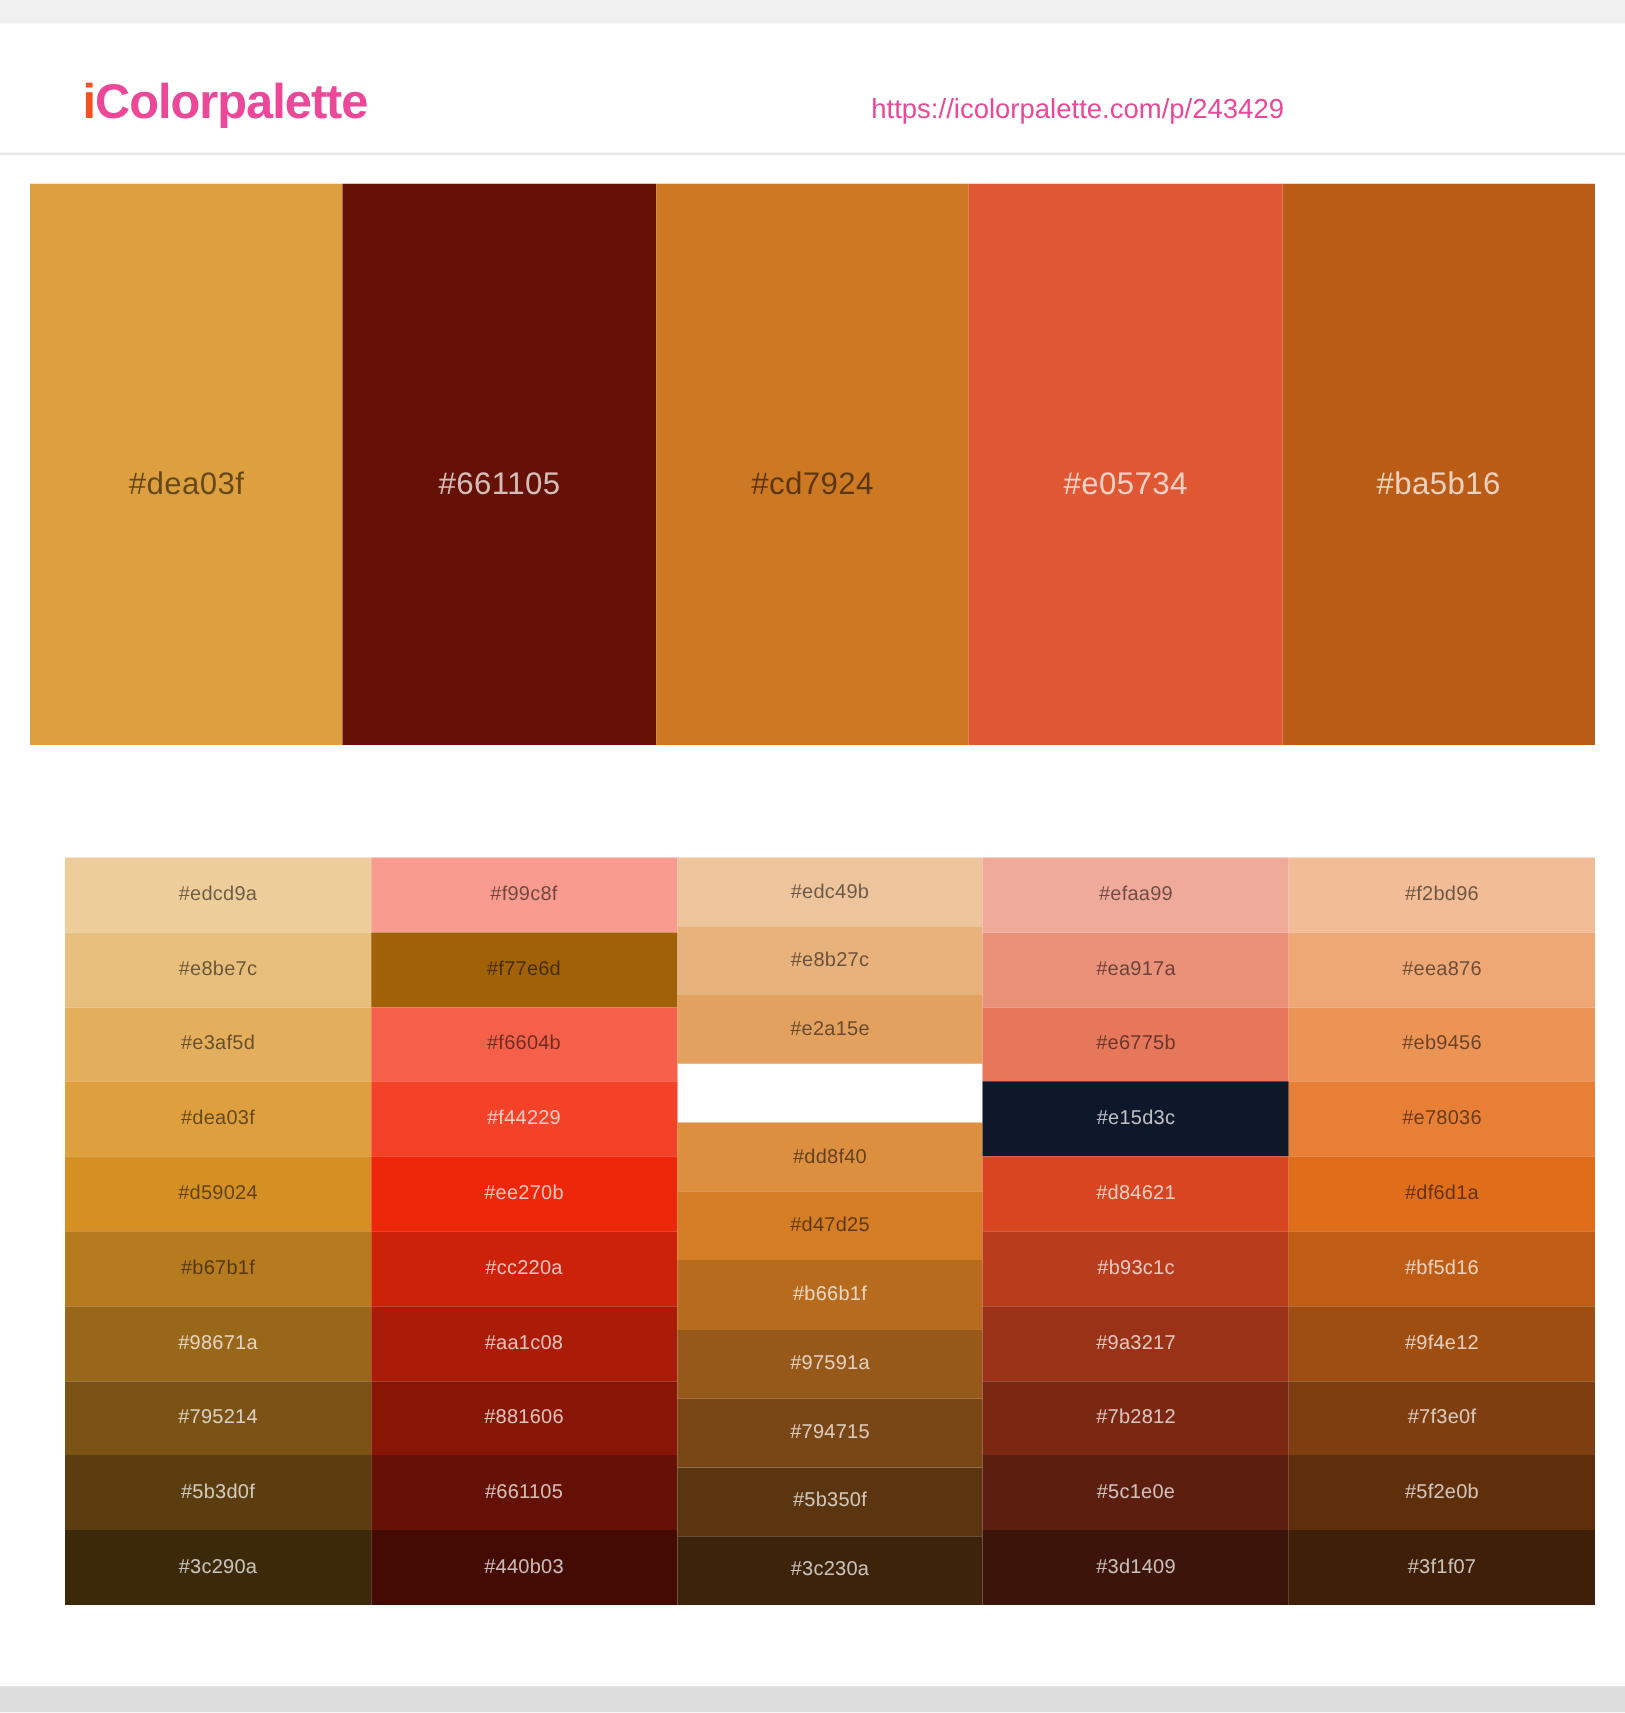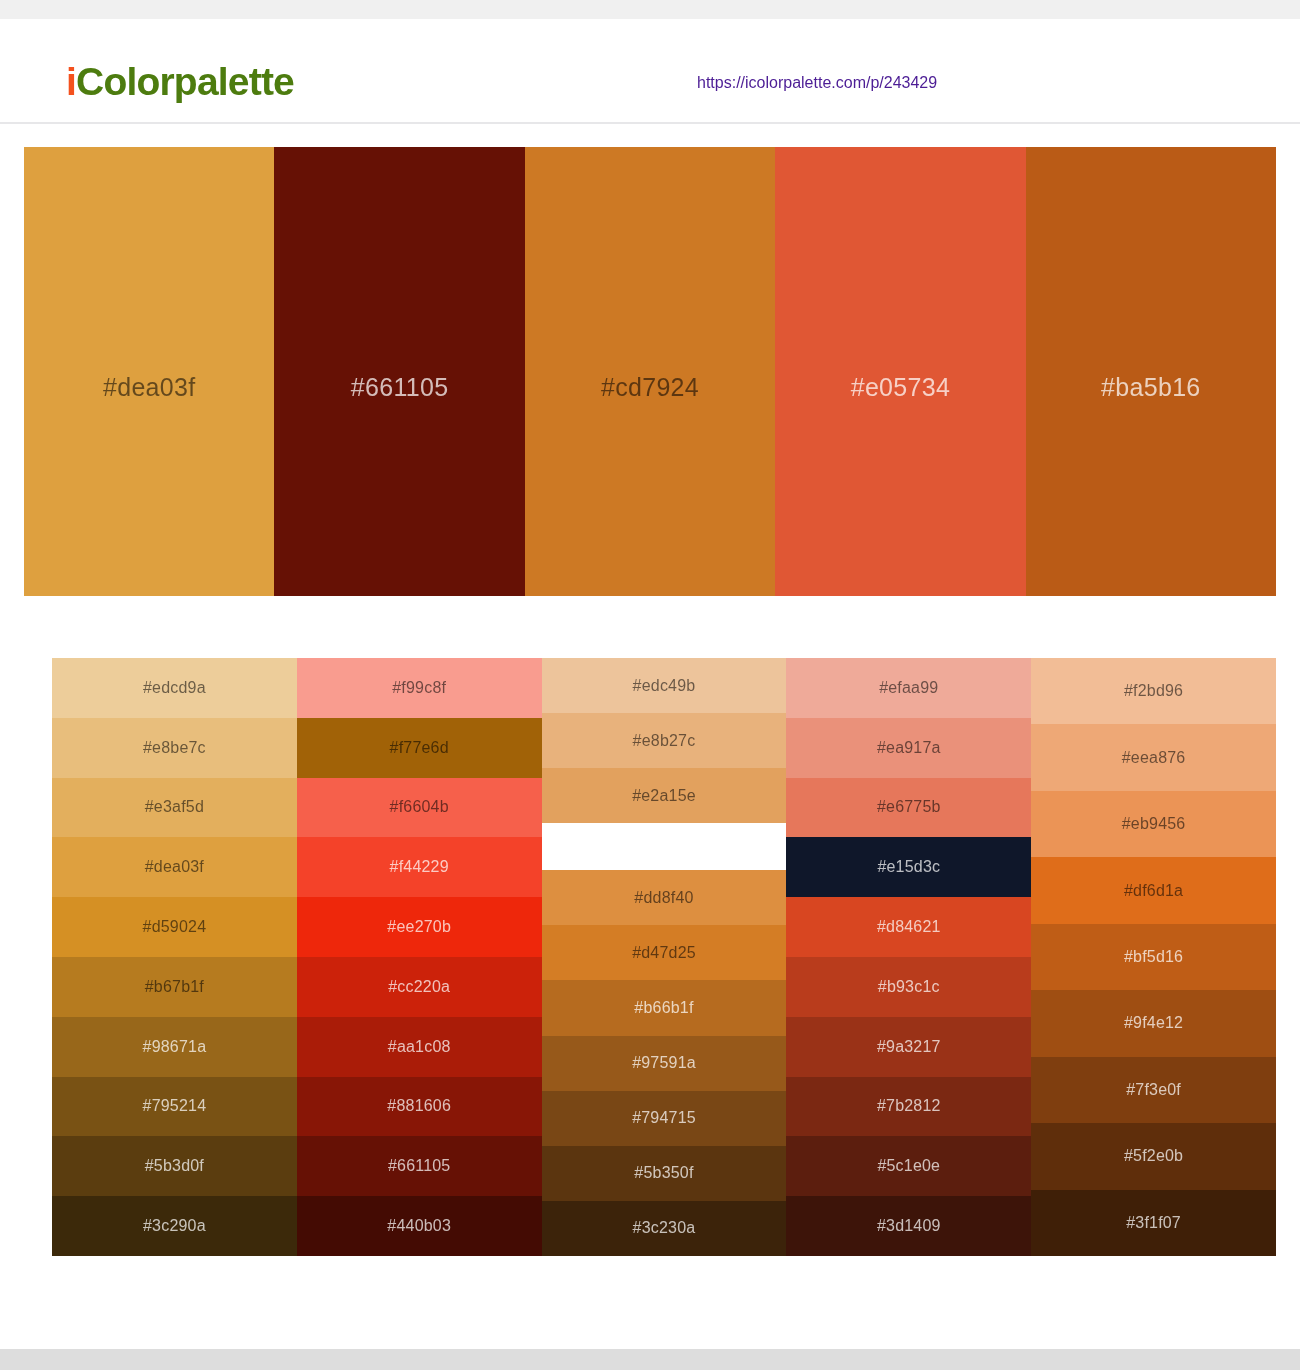--- a/index.html
+++ b/index.html
@@ -36,26 +36,26 @@
   .logo {
     position: absolute;
     left: 66px; top: 43px;
     font-size: 39px;
     font-weight: bold;
     letter-spacing: -0.8px;
     line-height: 1;
     white-space: nowrap;
   }
   .logo .logo-i { color: #f4511e; }
-  .logo .logo-rest { color: #4d7c0f; }
+  .logo .logo-rest { color: #ec4899; }
   .header-url {
     position: absolute;
     left: 697px; top: 55px;
-    font-size: 16px;
-    color: #4c1d95;
+    font-size: 22px;
+    color: #ec4899;
     letter-spacing: 0px;
     white-space: nowrap;
   }
 
   
   .main-swatches {
     position: absolute;
     left: 24px; top: 147px;
     width: 1252px; height: 449px;
     display: flex;
@@ -72,21 +72,21 @@
     letter-spacing: 0.3px;
     line-height: 1;
     margin-top: 32px;
   }
   .lbl-dark  { color: rgba(0,0,0,0.55); }
   .lbl-light { color: rgba(255,255,255,0.72); }
 
   
   .shades-grid {
     position: absolute;
-    left: 24px; top: 658px;
+    left: 24px; top: 686px;
     width: 1252px; height: 598px;
     display: flex;
     padding-left: 28px;
   }
   .shade-col {
     flex: 1 1 0;
     display: flex;
     flex-direction: column;
   }
   .shade-cell {
@@ -185,20 +185,21 @@
         <div class="shade-cell lbl-light" style="background: rgb(185, 60, 28);">#b93c1c</div>
         <div class="shade-cell lbl-light" style="background: rgb(154, 50, 23);">#9a3217</div>
         <div class="shade-cell lbl-light" style="background: rgb(123, 40, 18);">#7b2812</div>
         <div class="shade-cell lbl-light" style="background: rgb(92, 30, 14);">#5c1e0e</div>
         <div class="shade-cell lbl-light" style="background: rgb(61, 20, 9);">#3d1409</div>
       </div>
       <div class="shade-col">
         <div class="shade-cell lbl-dark" style="background: rgb(242, 189, 150);">#f2bd96</div>
         <div class="shade-cell lbl-dark" style="background: rgb(238, 168, 118);">#eea876</div>
         <div class="shade-cell lbl-dark" style="background: rgb(235, 148, 86);">#eb9456</div>
+        <div class="shade-cell lbl-dark" style="background: rgb(231, 128, 54);">#e78036</div>
         <div class="shade-cell lbl-dark" style="background: rgb(223, 109, 26);">#df6d1a</div>
         <div class="shade-cell lbl-light" style="background: rgb(191, 93, 22);">#bf5d16</div>
         <div class="shade-cell lbl-light" style="background: rgb(159, 78, 18);">#9f4e12</div>
         <div class="shade-cell lbl-light" style="background: rgb(127, 62, 15);">#7f3e0f</div>
         <div class="shade-cell lbl-light" style="background: rgb(95, 46, 11);">#5f2e0b</div>
         <div class="shade-cell lbl-light" style="background: rgb(63, 31, 7);">#3f1f07</div>
       </div>
     </div>
 
   <div class="bottom-strip"></div>

